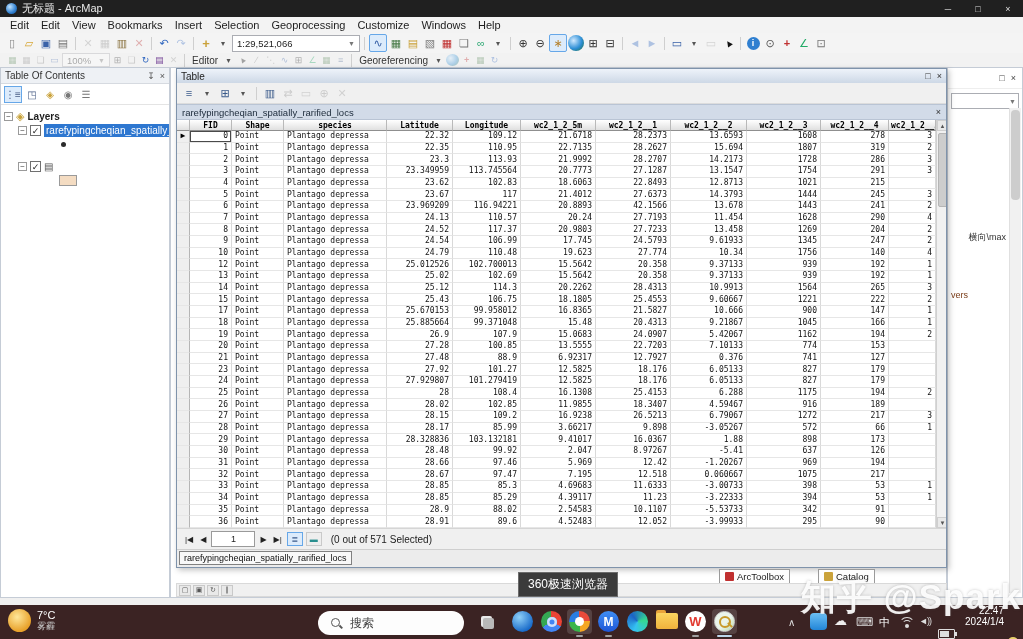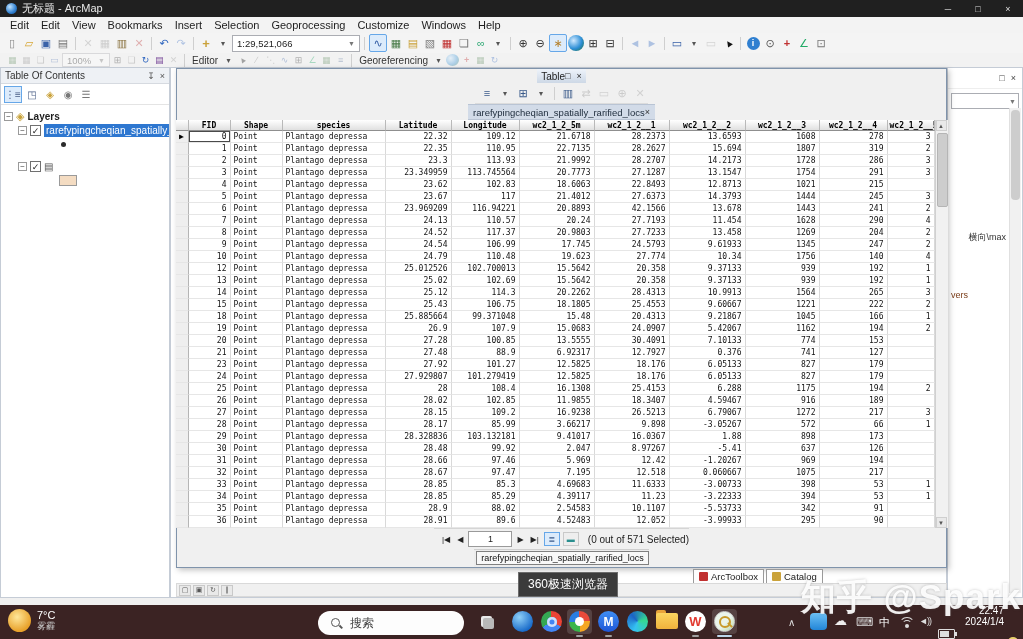--- a/index.html
+++ b/index.html
@@ -108,30 +108,30 @@
   .rp-head{height:16px;display:flex;align-items:center;justify-content:flex-end;gap:6px;color:#444;
            font-size:9px;padding:2px 6px;border-bottom:1px solid #eee;}
   .rp-combo{margin:4px 3px;height:14px;border:1px solid #abadb3;background:#fff;display:flex;align-items:center;}
   .rp-combo .carr{margin-left:auto;color:#777;font-size:7px;padding-right:2px}
   .rp-scroll{position:absolute;right:1px;top:40px;bottom:4px;width:11px;background:#f1f1f1;border-left:1px solid #e0e0e0;}
   .rp-thumb{position:absolute;left:1px;top:2px;width:9px;height:90px;background:#cdcdcd;border-radius:4px;}
   .rp-frag1{position:absolute;right:16px;top:163px;font-size:9px;color:#333;white-space:nowrap;}
   .rp-frag2{position:absolute;left:3px;top:222px;font-size:9px;color:#7a3c18;}
   .map-tabs{left:693px;top:569px;display:flex;gap:2px;}
   .map-tab{height:13px;border:1px solid #9a9a9a;background:#fdfdfd;display:flex;align-items:center;
-           font-size:9.5px;color:#222;padding:0 5px;gap:3px;}
+           font-size:9.5px;color:#222;padding:0 5px;gap:3px;margin-left:26px;}
   .mti-red{width:9px;height:9px;background:#c03030;border-radius:1px;}
   .mti-yel{width:9px;height:9px;background:#caa23a;border-radius:1px;}
   .hscroll{left:176px;top:583px;width:771px;height:14px;background:#f0f0f0;border:1px solid #d9d9d9;
            box-sizing:border-box;display:flex;align-items:center;gap:2px;padding-left:2px;}
   .vbtn{width:12px;height:11px;background:#e9e9e9;border:1px solid #c9c9c9;font-size:7px;color:#555;
         display:flex;align-items:center;justify-content:center;box-sizing:border-box;}
   
   .twin{left:176px;top:68px;width:771px;height:500px;background:#f0f0f0;border:1px solid #7f93ab;
-        box-sizing:border-box;box-shadow:2px 2px 6px rgba(0,0,0,.25);display:flex;flex-direction:column;align-items:center;}
+        box-sizing:border-box;box-shadow:2px 2px 6px rgba(0,0,0,.25);display:flex;flex-direction:column;}
   .tw-title{height:14px;background:linear-gradient(#eef3fa,#cdd8e6);display:flex;align-items:center;
             font-size:10px;color:#222;padding:0 4px;}
   .tw-title .btns{margin-left:auto;display:flex;gap:6px;font-size:9px;color:#333;}
   .tw-tools{height:20px;display:flex;align-items:center;gap:2px;padding-left:4px;border-bottom:1px solid #dcdcdc;}
   .tw-doc{height:14px;background:#d2dbe8;border:1px solid #b9c4d4;border-left:none;border-right:none;
           display:flex;align-items:center;font-size:9.5px;color:#1c2a3a;padding:0 5px;}
   .tw-doc .x{margin-left:auto;font-size:9px;color:#333;}
   .tw-grid{flex:1;position:relative;background:#fff;overflow:hidden;display:flex;}
   table.grid{border-collapse:separate;border-spacing:0;table-layout:fixed;width:759px;
              font-family:"DejaVu Sans Mono",monospace;font-size:8px;}
@@ -658,20 +658,34 @@
             <td class="r">106.75</td>
             <td class="r">18.1805</td>
             <td class="r">25.4553</td>
             <td class="r">9.60667</td>
             <td class="r">1221</td>
             <td class="r">222</td>
             <td class="r">2</td>
           </tr>
           <tr>
             <td class="selc"></td>
+            <td class="r">17</td>
+            <td class="l">Point</td>
+            <td class="l">Plantago depressa</td>
+            <td class="r">25.670153</td>
+            <td class="r">99.958012</td>
+            <td class="r">16.8365</td>
+            <td class="r">21.5827</td>
+            <td class="r">10.666</td>
+            <td class="r">900</td>
+            <td class="r">147</td>
+            <td class="r">1</td>
+          </tr>
+          <tr>
+            <td class="selc"></td>
             <td class="r">18</td>
             <td class="l">Point</td>
             <td class="l">Plantago depressa</td>
             <td class="r">25.885664</td>
             <td class="r">99.371048</td>
             <td class="r">15.48</td>
             <td class="r">20.4313</td>
             <td class="r">9.21867</td>
             <td class="r">1045</td>
             <td class="r">166</td>
@@ -692,21 +706,21 @@
             <td class="r">2</td>
           </tr>
           <tr>
             <td class="selc"></td>
             <td class="r">20</td>
             <td class="l">Point</td>
             <td class="l">Plantago depressa</td>
             <td class="r">27.28</td>
             <td class="r">100.85</td>
             <td class="r">13.5555</td>
-            <td class="r">30.4091</td>
+            <td class="r">22.7203</td>
             <td class="r">7.10133</td>
             <td class="r">774</td>
             <td class="r">153</td>
             <td class="r"></td>
           </tr>
           <tr>
             <td class="selc"></td>
             <td class="r">21</td>
             <td class="l">Point</td>
             <td class="l">Plantago depressa</td>

